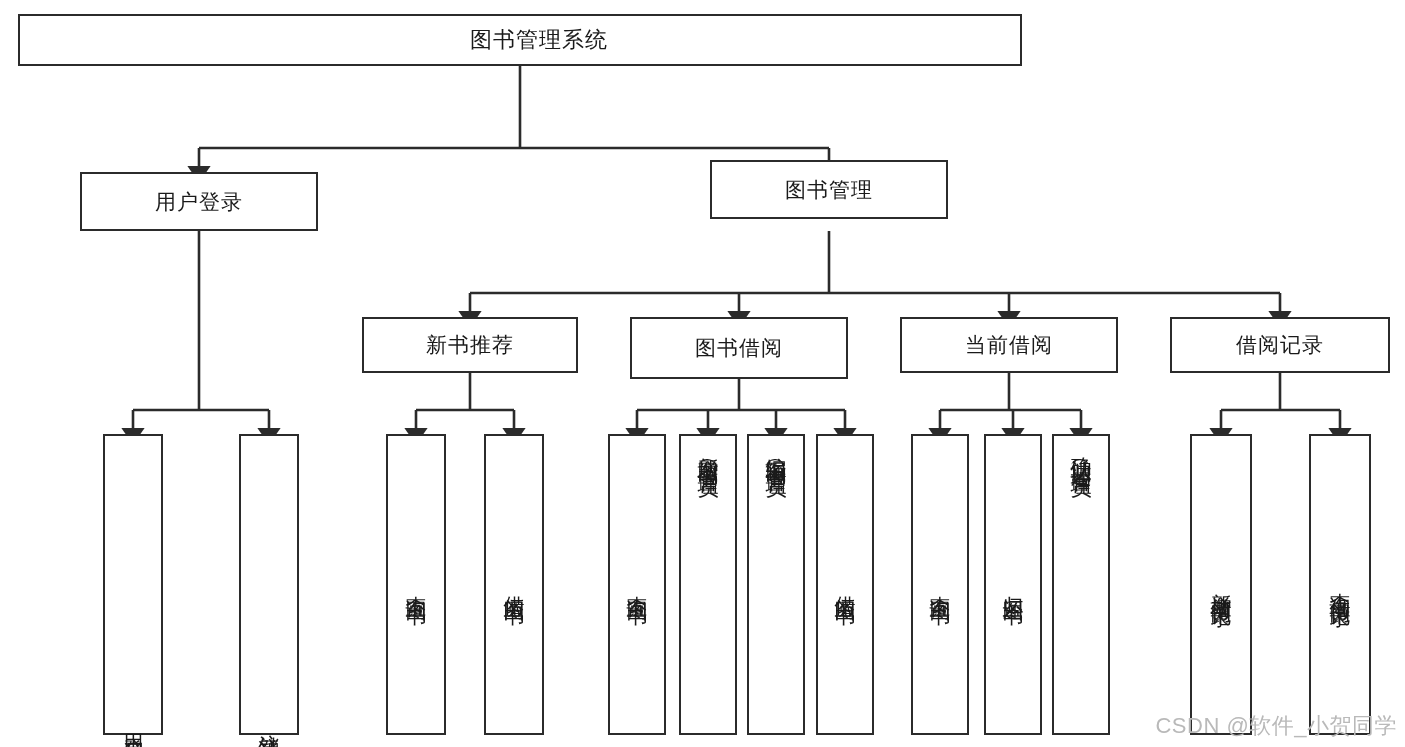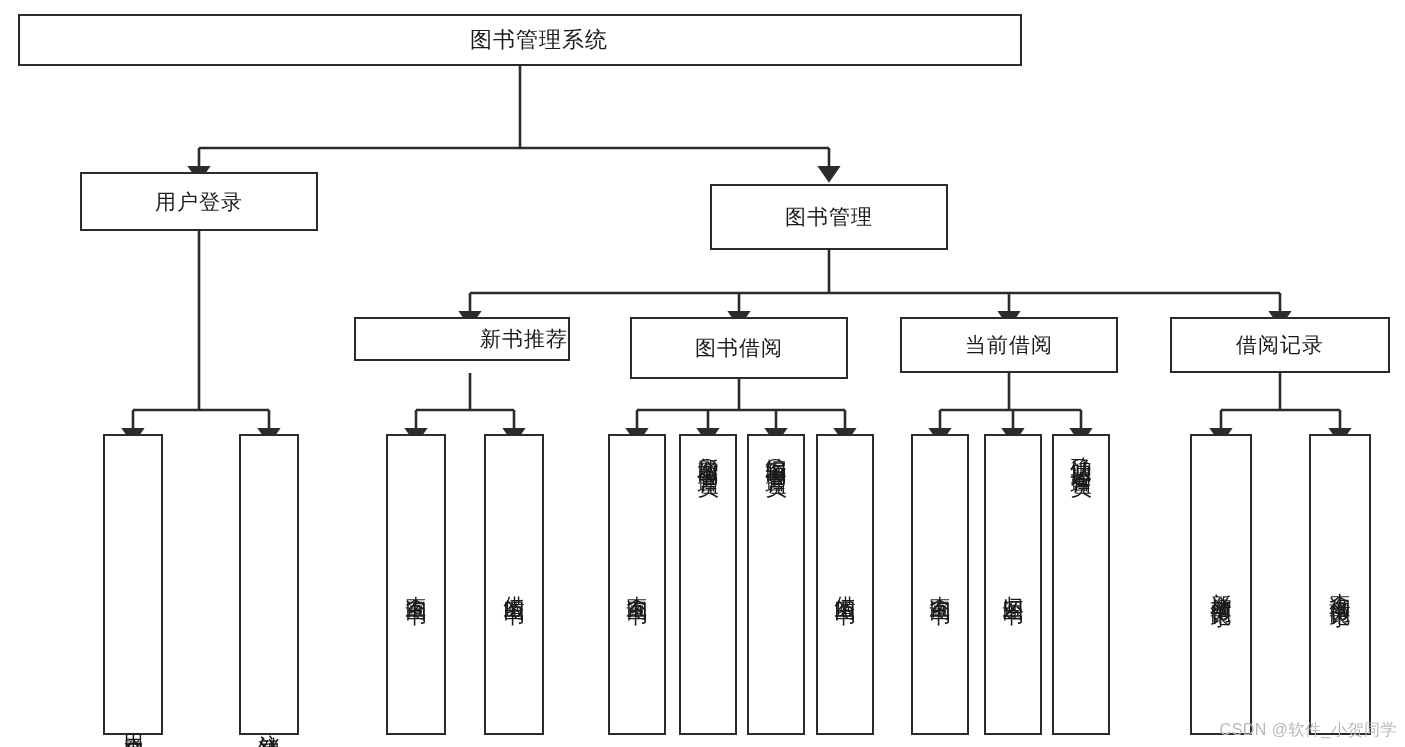--- a/index.html
+++ b/index.html
@@ -60,21 +60,21 @@
     justify-content: flex-end;
   }
   .node-label {
     display: block;
     white-space: nowrap;
   }
   #watermark {
     position: absolute;
     right: 8px;
     bottom: 6px;
-    font-size: 16px;
+    font-size: 22px;
     color: #b9b9b9;
     letter-spacing: 0.5px;
     z-index: 5;
     white-space: nowrap;
   }
 </style>
 </head>
 <body>
 
 <div id="canvas">
@@ -122,25 +122,25 @@
       </g>
   </svg>
 
   <div class="node root" style="left: 18px; top: 14px; width: 1004px; height: 52px;">
     <span class="node-label">图书管理系统</span>
   </div>
 
   <div class="node" style="left: 80px; top: 172px; width: 238px; height: 59px;">
     <span class="node-label">用户登录</span>
   </div>
-  <div class="node" style="left: 710px; top: 184px; width: 238px; height: 66px;">
+  <div class="node" style="left: 710px; top: 160px; width: 238px; height: 59px;">
     <span class="node-label">图书管理</span>
   </div>
 
-  <div class="node" style="left: 354px; top: 317px; width: 216px; height: 44px; justify-content: flex-end;">
+  <div class="node" style="left: 362px; top: 317px; width: 216px; height: 56px;">
     <span class="node-label">新书推荐</span>
   </div>
   <div class="node" style="left: 630px; top: 317px; width: 218px; height: 62px;">
     <span class="node-label">图书借阅</span>
   </div>
   <div class="node" style="left: 900px; top: 317px; width: 218px; height: 56px;">
     <span class="node-label">当前借阅</span>
   </div>
   <div class="node" style="left: 1170px; top: 317px; width: 220px; height: 56px;">
     <span class="node-label">借阅记录</span>

